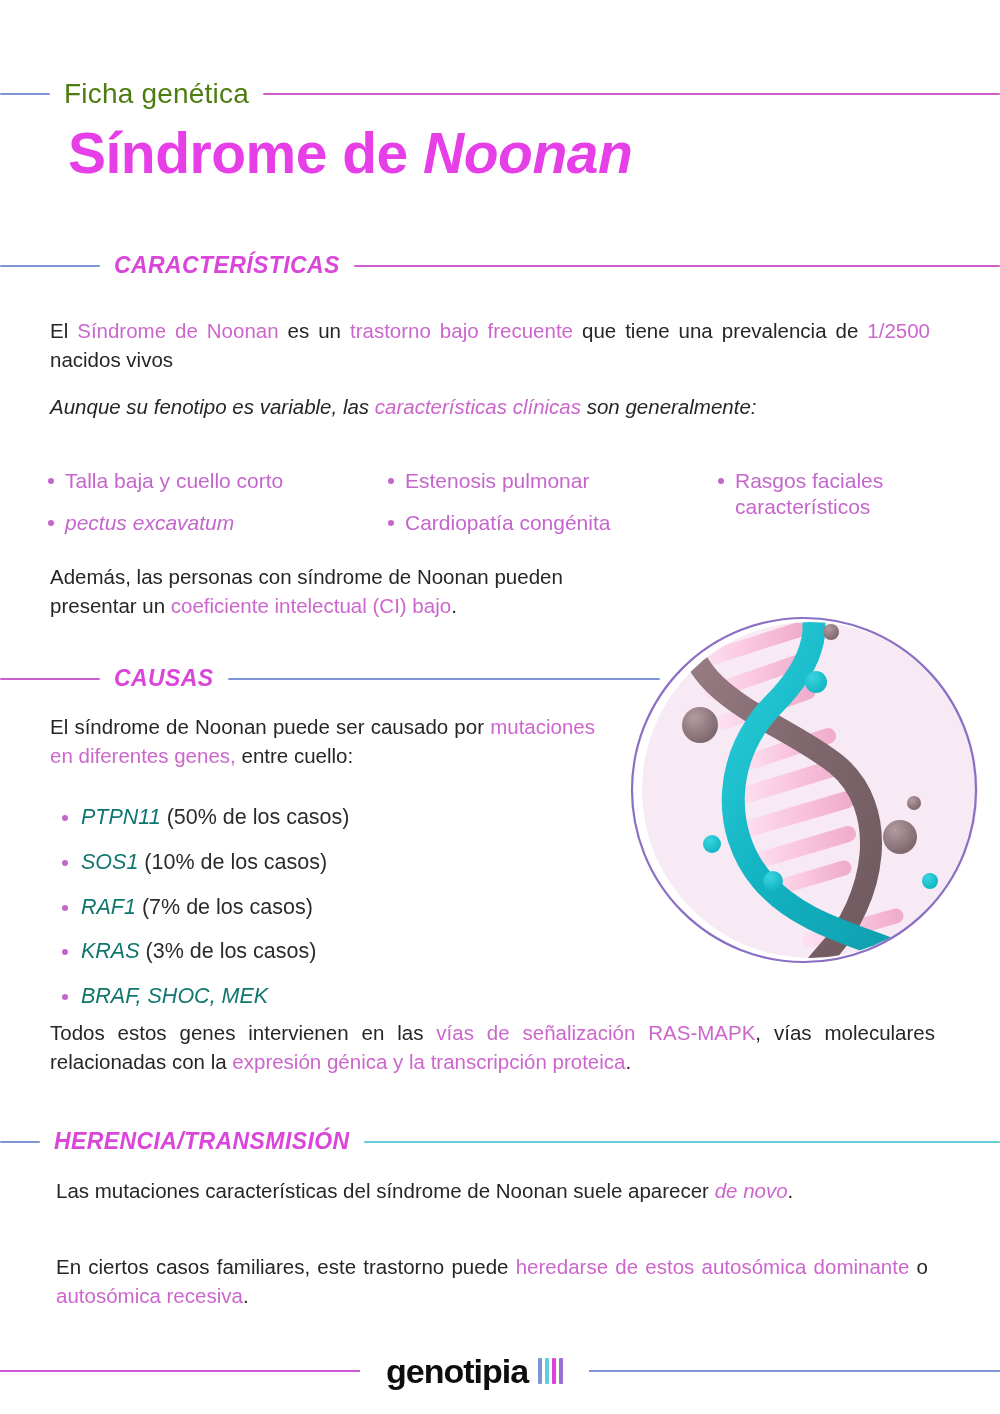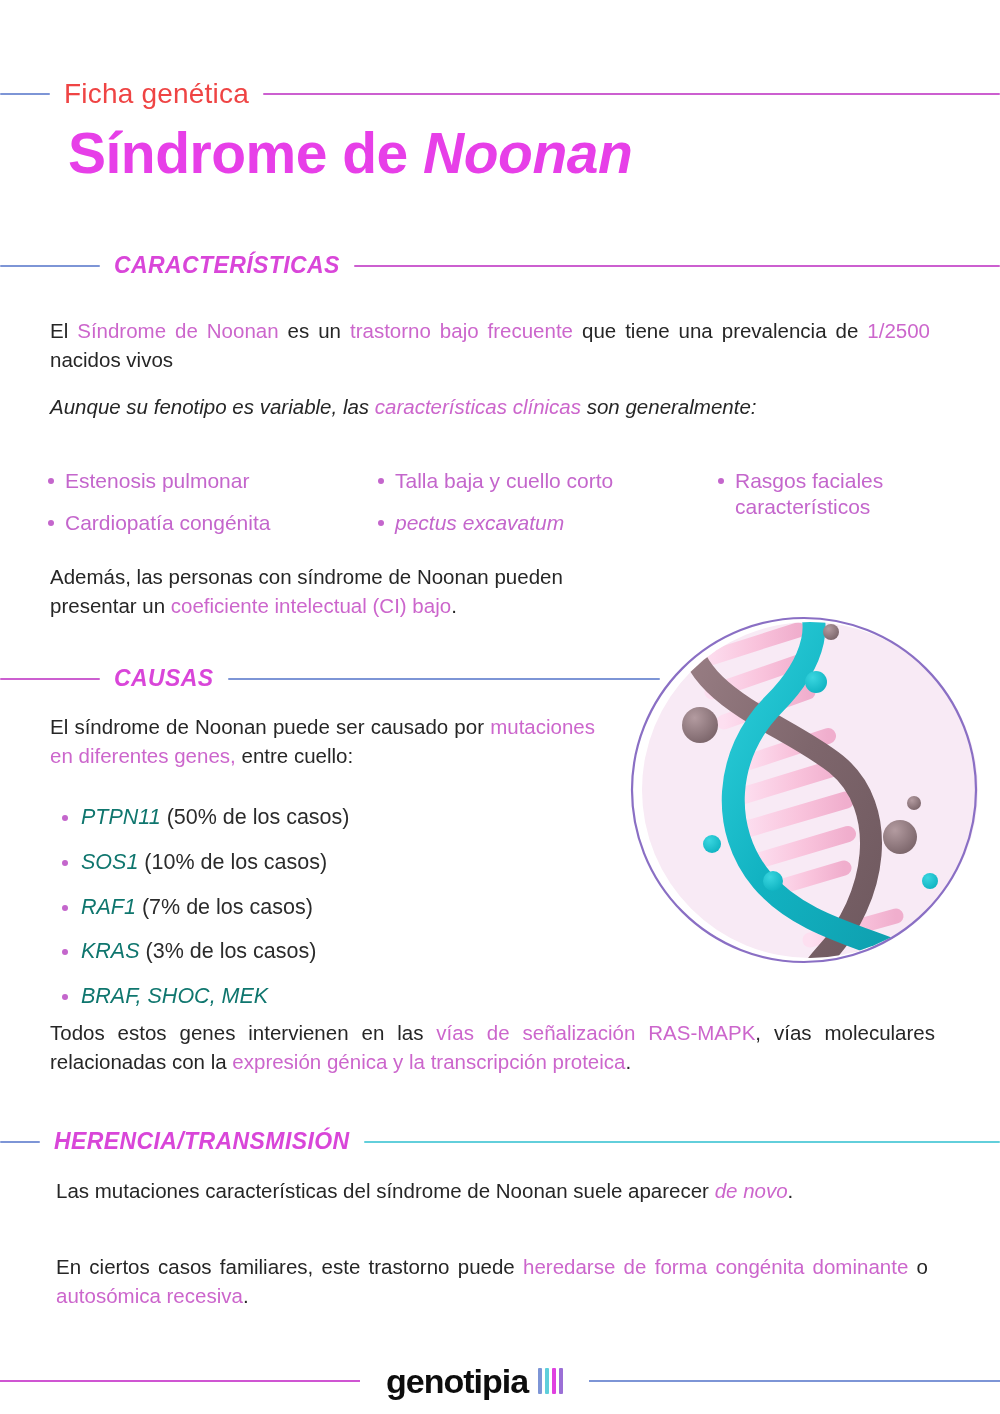--- a/index.html
+++ b/index.html
@@ -41,21 +41,21 @@
     width: 50px;
     background: #7d95d6;
   }
   .eyebrow-right {
     background: #cc5fd0;
     margin-right: 0;
   }
   .eyebrow-text {
     font-size: 28px;
     font-weight: 400;
-    color: #ef4444;
+    color: #4d7c0f;
     letter-spacing: .2px;
     white-space: nowrap;
   }
   .main-title {
     margin: 14px 0 0 68px;
     font-size: 57px;
     font-weight: 700;
     color: #e73fe8;
     letter-spacing: -0.5px;
     line-height: 1.05;
@@ -176,21 +176,21 @@
   }
   .foot-line-r {
     height: 2px;
     background: #7d95d6;
     flex: 1 1 auto;
   }
   .logo {
     display: flex;
     align-items: center;
     gap: 10px;
-    margin: 16px 26px;
+    margin: 6px 26px;
   }
   .logo-word {
     font-size: 34px;
     font-weight: 700;
     color: #0d0d0d;
     letter-spacing: -1px;
     line-height: 1;
   }
   .logo-bars {
     display: flex;
@@ -222,38 +222,38 @@
     <div class="sec-title">CARACTERÍSTICAS</div>
     <div class="rule rule-grow c-magenta"></div>
   </div>
 </div>
 
 <div class="para" style="left:50px; top:316px; width:880px;"><span>El </span><span class="hl">Síndrome de Noonan</span><span> es un </span><span class="hl">trastorno bajo frecuente</span><span> que tiene una prevalencia de </span><span class="hl">1/2500</span><span> nacidos vivos</span></div>
 
 <div class="para" style="left:50px; top:392px; width:880px;font-style:italic;"><span>Aunque su fenotipo es variable, las </span><span class="hl">características clínicas</span><span> son generalmente:</span></div>
 
 <div class="feat-cols">
+  <div class="feat-col c1">
+    <div class="feat-item">
+      <span class="dot"></span>
+      <span>Talla baja y cuello corto</span>
+    </div>
+    <div class="feat-item ital">
+      <span class="dot"></span>
+      <span>pectus excavatum</span>
+    </div>
+  </div>
   <div class="feat-col c2">
     <div class="feat-item">
       <span class="dot"></span>
       <span>Estenosis pulmonar</span>
     </div>
     <div class="feat-item">
       <span class="dot"></span>
       <span>Cardiopatía congénita</span>
-    </div>
-  </div>
-  <div class="feat-col c1">
-    <div class="feat-item">
-      <span class="dot"></span>
-      <span>Talla baja y cuello corto</span>
-    </div>
-    <div class="feat-item ital">
-      <span class="dot"></span>
-      <span>pectus excavatum</span>
     </div>
   </div>
   <div class="feat-col c3">
     <div class="feat-item">
       <span class="dot"></span>
       <span>Rasgos faciales característicos</span>
     </div>
   </div>
 </div>
 
@@ -297,21 +297,21 @@
 <div class="section-head" style="top:1128px;">
   <div class="eyebrow-row">
     <div class="rule sec-left short c-blue"></div>
     <div class="sec-title">HERENCIA/TRANSMISIÓN</div>
     <div class="rule rule-grow c-cyan"></div>
   </div>
 </div>
 
 <div class="para" style="left:56px; top:1176px; width:872px;"><span>Las mutaciones características del síndrome de Noonan suele aparecer </span><span class="hl-i">de novo</span><span>.</span></div>
 
-<div class="para" style="left:56px; top:1252px; width:872px;"><span>En ciertos casos familiares, este trastorno puede </span><span class="hl">heredarse de forma congénita dominante</span><span> o </span><span class="hl">autosómica recesiva</span><span>.</span></div>
+<div class="para" style="left:56px; top:1252px; width:872px;"><span>En ciertos casos familiares, este trastorno puede </span><span class="hl">heredarse de estos autosómica dominante</span><span> o </span><span class="hl">autosómica recesiva</span><span>.</span></div>
 
 <div class="dna-wrap">
   <svg viewBox="0 0 350 450" width="350" height="450">
     <defs>
       <linearGradient id="gTeal" x1="0" y1="0" x2="1" y2="1">
         <stop offset="0%" stop-color="#31d3de"></stop>
         <stop offset="45%" stop-color="#12b3c2"></stop>
         <stop offset="100%" stop-color="#0e9aaa"></stop>
       </linearGradient>
       <linearGradient id="gMauve" x1="0" y1="0" x2="1" y2="1">

